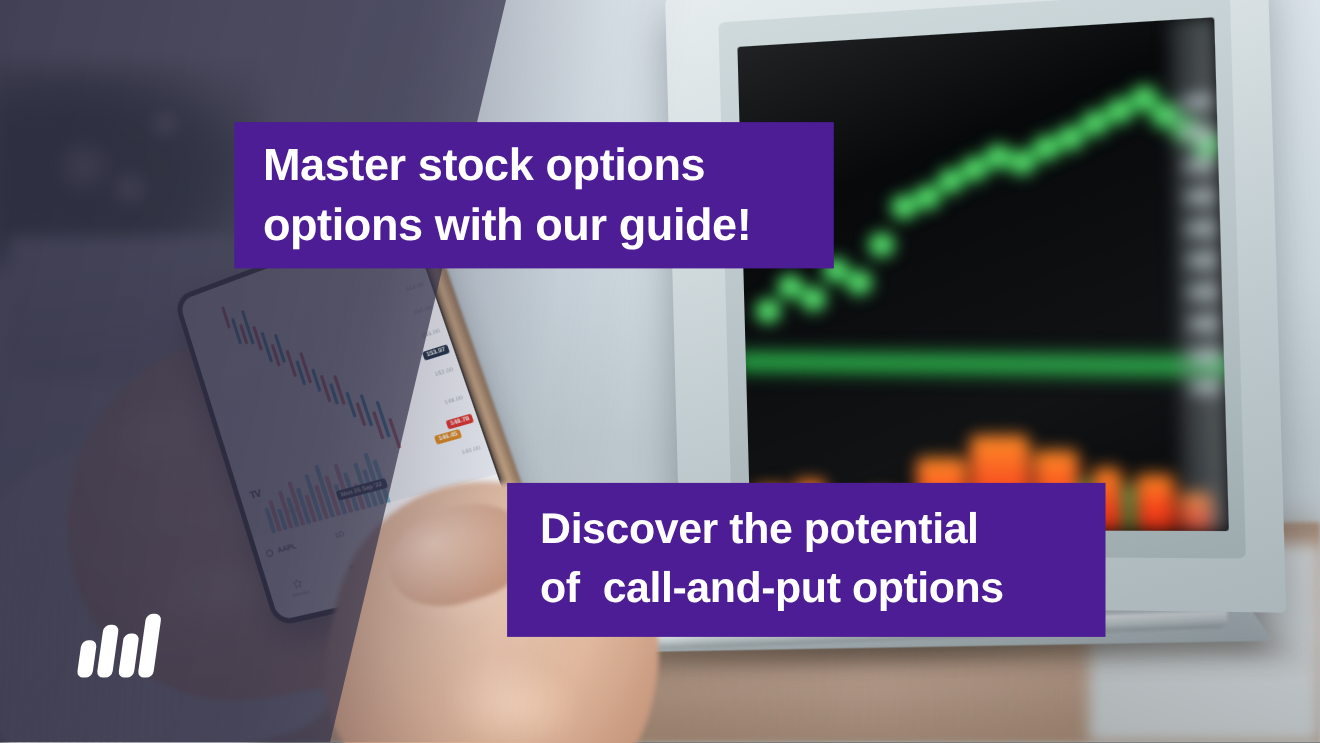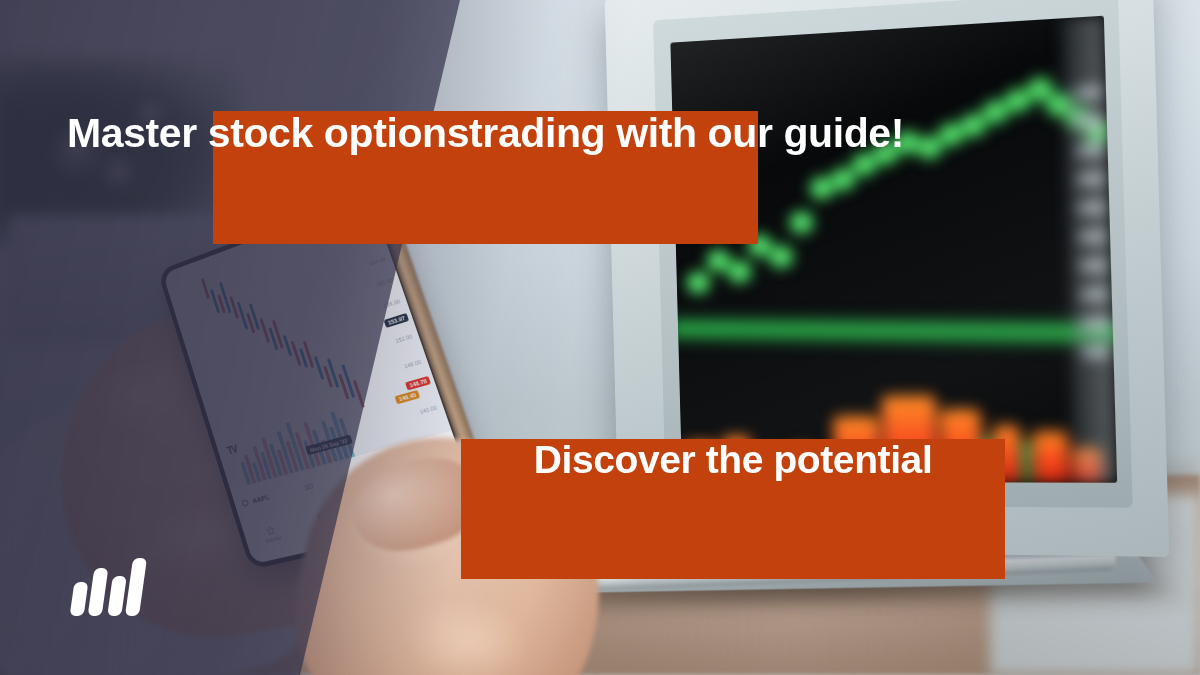--- a/index.html
+++ b/index.html
@@ -270,22 +270,22 @@
     position:absolute;bottom:0;width:5px;background:#0d1117;display:block;
     border-radius:1.5px;transform:skewX(-9deg);
   }
   .brand-name{
     font-size:23px;font-weight:700;letter-spacing:1.4px;color:#0d1117;
     white-space:nowrap;
   }
 
   
   .banner{
-    position:absolute;z-index:25;background:#c2410c;
-    display:flex;flex-direction:row;justify-content:center;
+    position:absolute;z-index:25;background:#4c1d95;
+    display:flex;flex-direction:column;justify-content:center;
   }
   .banner span{
     display:block;color:#ffffff;font-weight:700;line-height:1.10;
     white-space:pre;
   }
   #banner-top{left:213px;top:111px;width:545px;height:133px;padding:0 26px;}
   #banner-top span{font-size:41px;letter-spacing:-.4px;}
   #banner-top .l1{margin-bottom:9px;}
   #banner-bottom{left:461px;top:439px;width:544px;height:140px;padding:0 30px;}
   #banner-bottom span{font-size:39px;letter-spacing:-.4px;}
@@ -503,25 +503,26 @@
       <div class="finger-top"></div>
     </div>
 
     <div class="overlay-dark"></div>
     <div class="overlay-soft"></div>
   </div>
 
 
   <div class="banner" id="banner-top">
     <span class="l1">Master stock options</span>
-    <span class="l2">trading with our guide!</span>
+    <span class="l2">options with our guide!</span>
   </div>
 
   <div class="banner" id="banner-bottom">
     <span class="l1">Discover the potential</span>
+    <span class="l2">of  call-and-put options</span>
   </div>
 
   <div class="watermark">
     <i style="left:0px;height:34px;"></i>
     <i style="left:19px;height:48px;"></i>
     <i style="left:38px;height:40px;"></i>
     <i style="left:57px;height:58px;"></i>
   </div>
 
 </div>

